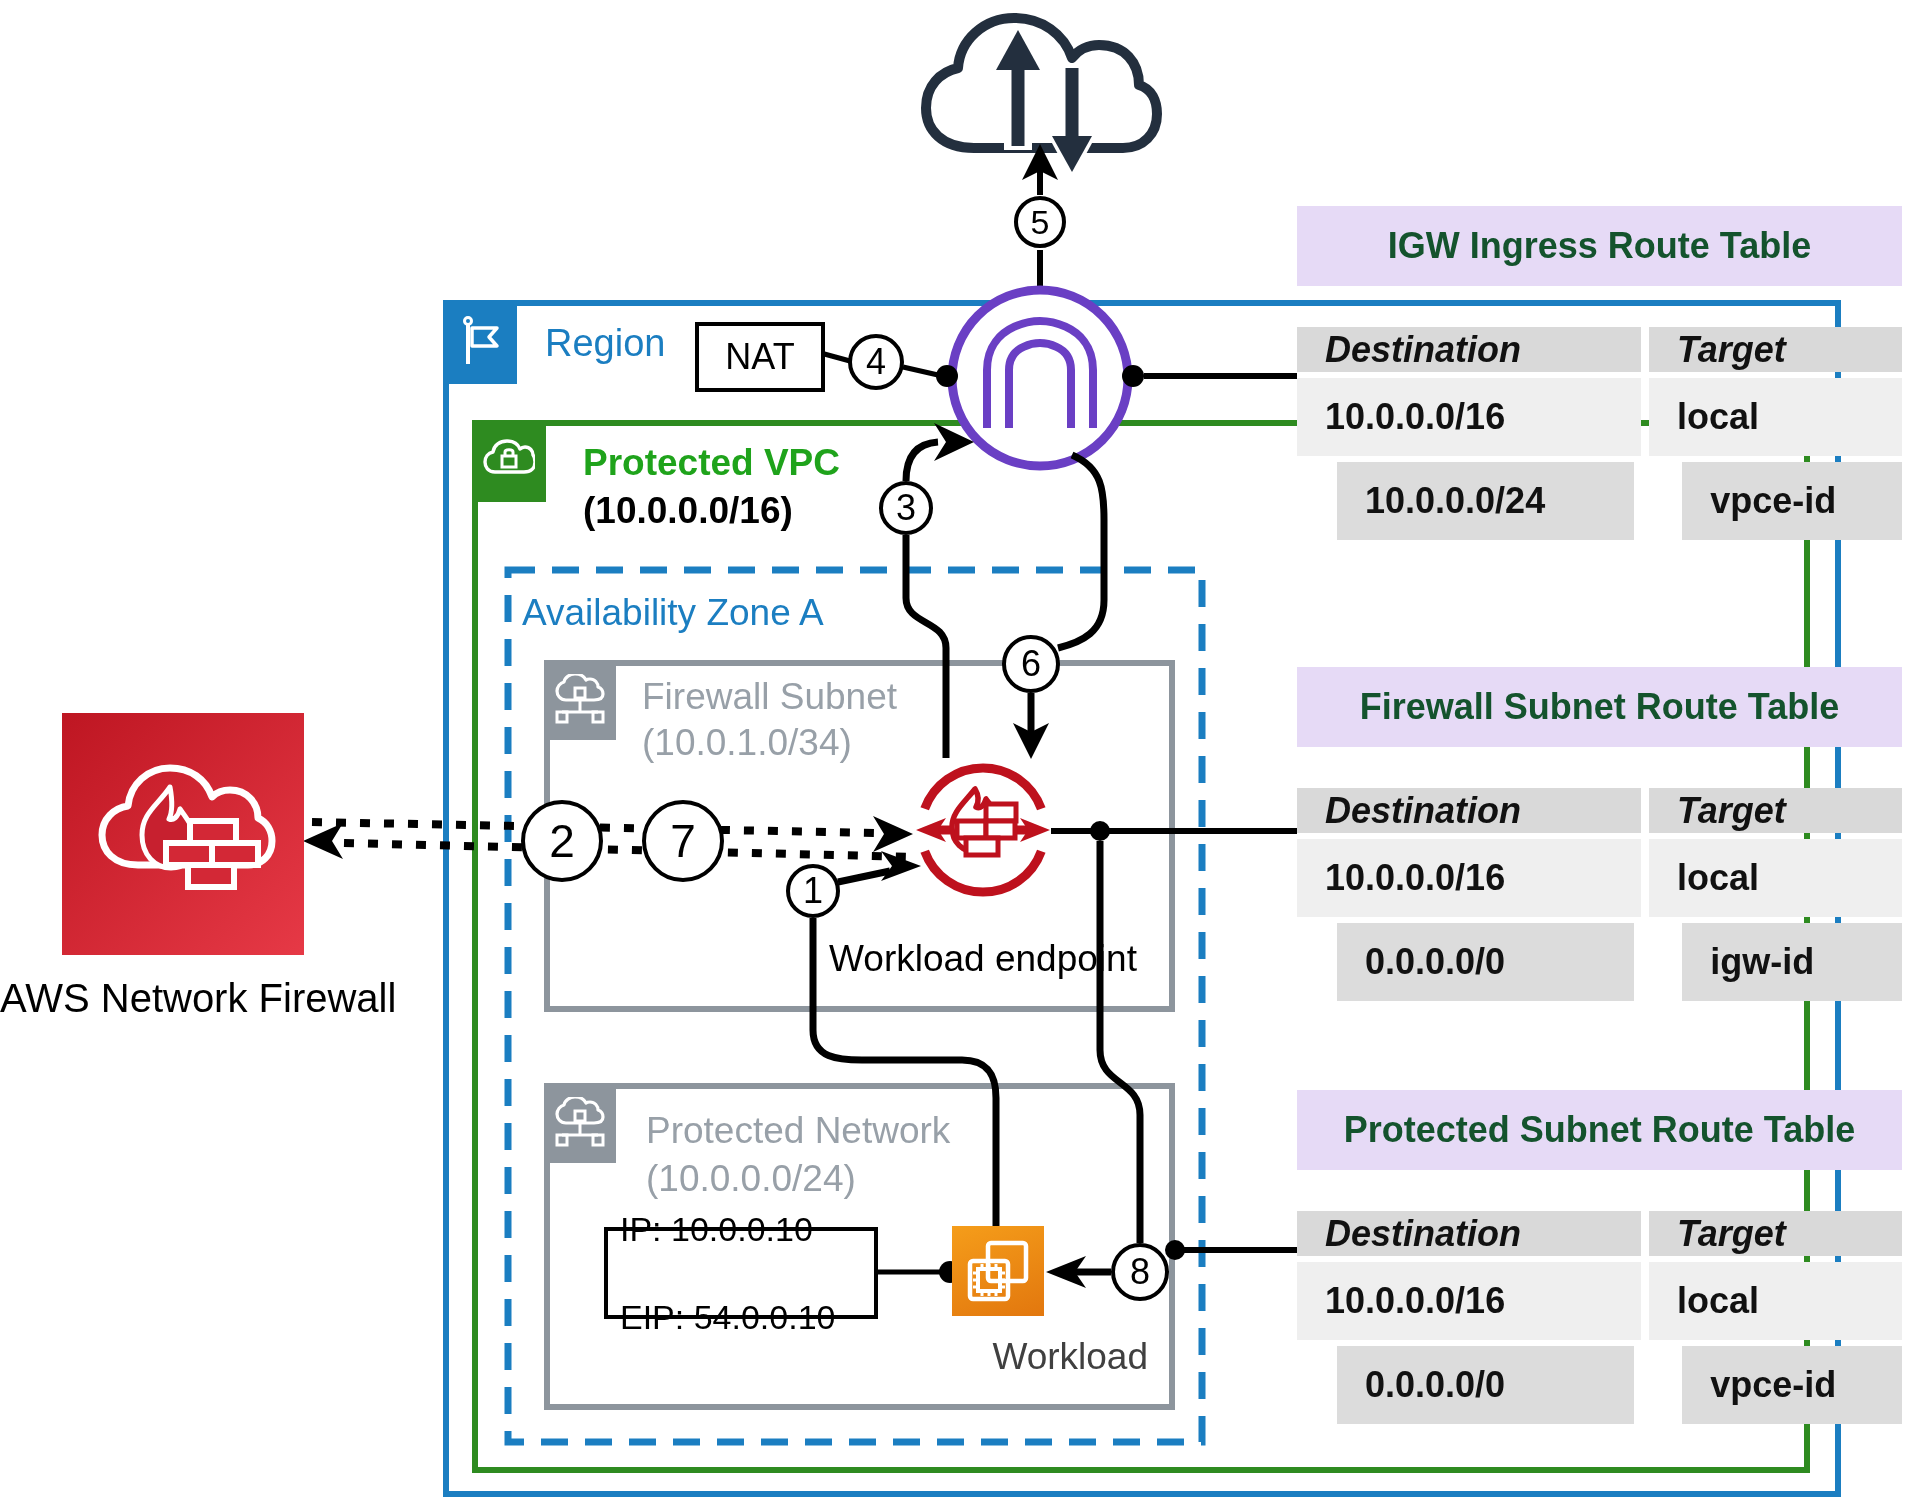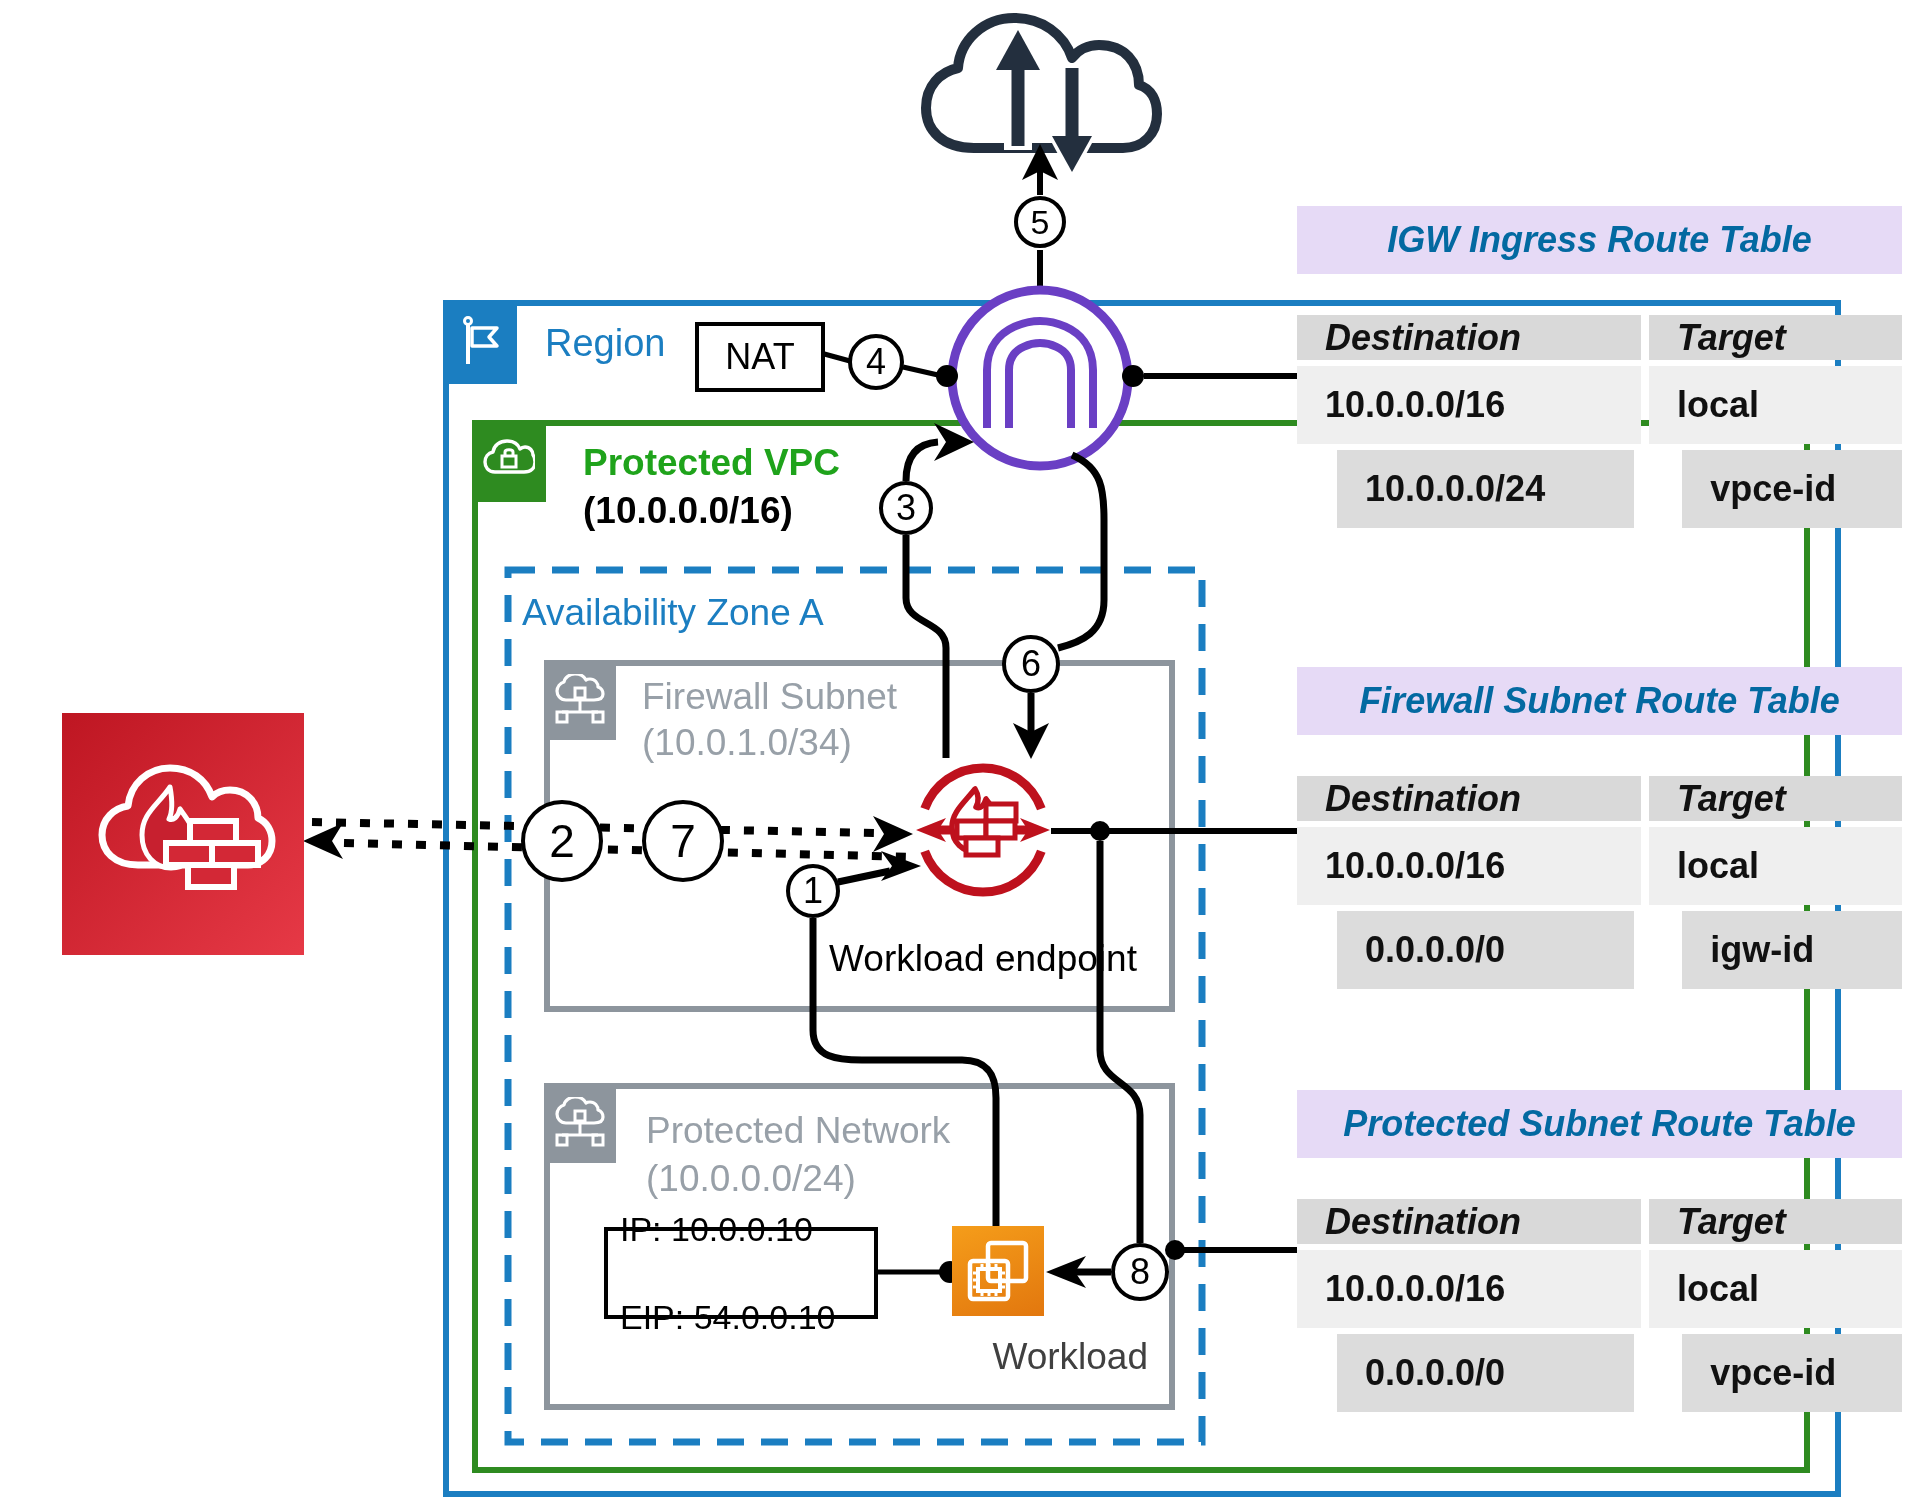--- a/index.html
+++ b/index.html
@@ -28,22 +28,22 @@
   .lbl-workload{left:848px;top:1336px;width:300px;text-align:right;font-size:37px;color:#404040;}
   .lbl-nf{left:0px;top:976px;width:372px;text-align:center;font-size:40px;color:#000;}
   #nat-box{left:695px;top:322px;width:122px;height:62px;border:4px solid #000;background:#fff;
            display:flex;align-items:center;justify-content:center;font-size:36px;color:#000;z-index:8;}
   #ip-box{left:604px;top:1227px;width:274px;height:92px;border:4px solid #000;background:#fff;
           display:flex;flex-direction:column;justify-content:center;padding-left:12px;
           font-size:34px;line-height:44px;color:#000;z-index:8;box-sizing:border-box;gap:44px;}
   
   .rtable{position:absolute;left:1297px;width:605px;z-index:6;}
   #rt1{top:206px;} #rt2{top:667px;} #rt3{top:1090px;}
-  .rt-title{height:68px;background:#E6DAF6;display:flex;align-items:center;justify-content:center;
-            font-size:36px;font-weight:600;color:#0369a1;margin-bottom:8px;font-style:italic;}
+  .rt-title{height:80px;background:#E6DAF6;display:flex;align-items:center;justify-content:center;
+            font-size:36px;font-weight:600;color:#14532d;margin-bottom:8px;}
   .rt-row{display:flex;height:78px;margin-bottom:6px;}
   .rt-cell-d{width:344px;margin-right:8px;display:flex;align-items:center;padding-left:28px;box-sizing:border-box;}
   .rt-cell-t{width:253px;display:flex;align-items:center;padding-left:28px;box-sizing:border-box;}
   .rt-hdr{background:#D9D9D9;font-style:italic;font-weight:700;font-size:36px;color:#111;margin-top:33px;}
   .rt-r1{background:#EFEFEF;font-size:36px;font-weight:700;color:#111;}
   .rt-r2{background:#DCDCDC;font-size:36px;font-weight:600;color:#111;margin-left:40px;}
   
   .step{position:absolute;background:#fff;border:4px solid #000;border-radius:50%;
         display:flex;align-items:center;justify-content:center;color:#000;z-index:9;box-sizing:border-box;}
   #step1{left:786px;top:864px;width:54px;height:54px;font-size:36px;}
@@ -282,18 +282,19 @@
   <div id="nat-box" class="abs">NAT</div>
   <div class="lbl lbl-vpc">Protected VPC</div>
   <div class="lbl lbl-vpc-cidr">(10.0.0.0/16)</div>
   <div class="lbl lbl-az">Availability Zone A</div>
   <div class="lbl lbl-fwsub">Firewall Subnet</div>
   <div class="lbl lbl-fwsub-cidr">(10.0.1.0/34)</div>
   <div class="lbl lbl-protsub">Protected Network</div>
   <div class="lbl lbl-protsub-cidr">(10.0.0.0/24)</div>
   <div class="lbl lbl-endpoint">Workload endpoint</div>
   <div class="lbl lbl-workload">Workload</div>
+  <div class="lbl lbl-nf">AWS Network Firewall</div>
   <div id="ip-box" class="abs">
     <span>IP: 10.0.0.10</span>
     <span>EIP: 54.0.0.10</span>
   </div>
 
 </div>
 
 </body></html>

